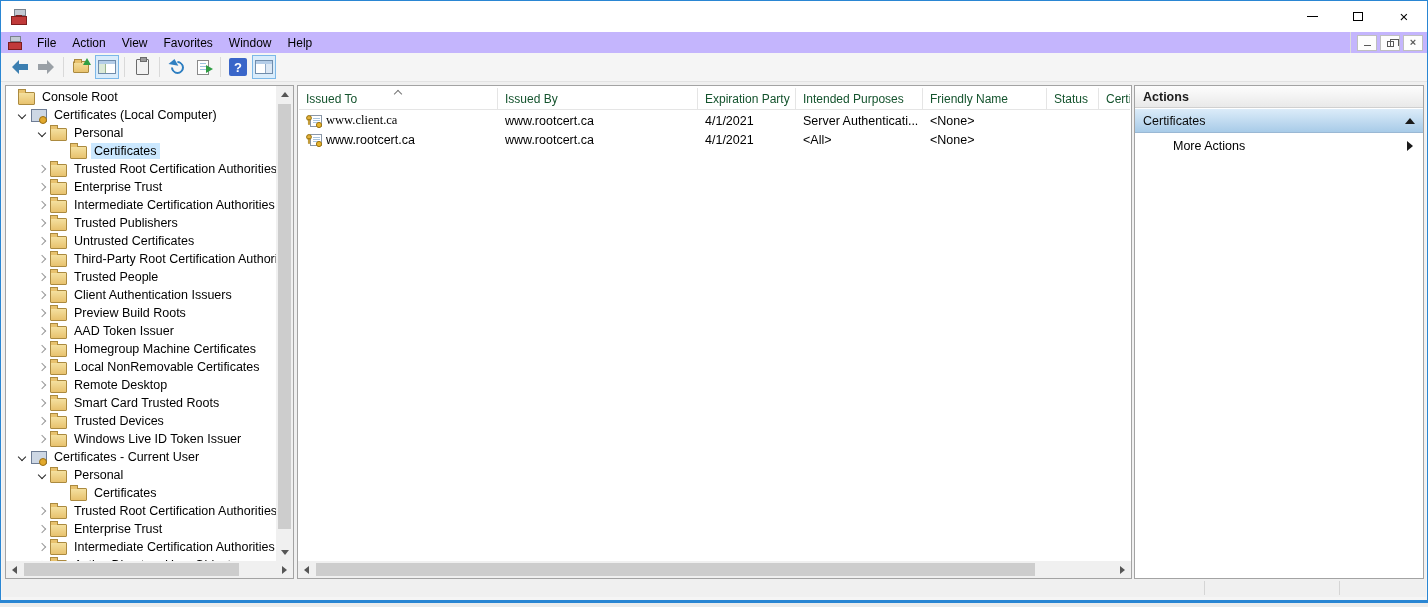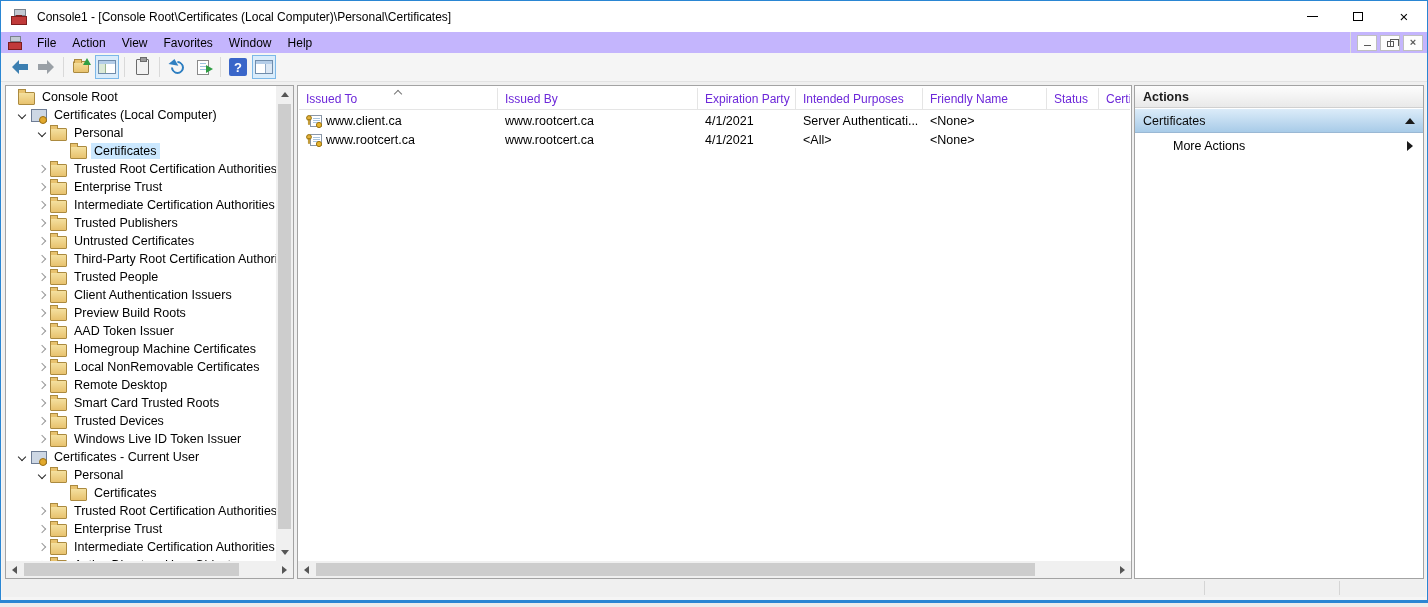--- a/index.html
+++ b/index.html
@@ -74,21 +74,21 @@
   .ticon { flex:0 0 17px; margin-right:4px; position:relative; height:13px; }
   .ticon.folder::before { content:""; position:absolute; top:1px; left:0; width:15px; height:11px; background:linear-gradient(180deg,#f4e09f,#e8c26e); border:1px solid #ab8a3f; border-radius:1px; }
   .ticon.folder::after  { content:""; position:absolute; top:-2px; left:0; width:6px; height:3px; background:#e8c26e; border:1px solid #ab8a3f; border-bottom:none; }
   .ticon.certmgr::before { content:""; position:absolute; top:0; left:1px; width:14px; height:11px; background:#cdd7e4; border:1px solid #6e7d95; }
   .ticon.certmgr::after  { content:""; position:absolute; bottom:-2px; right:0; width:6px; height:6px; border-radius:50%; background:#e2a92d; border:1px solid #9c6f12; }
   .tlabel { padding:1px 3px; }
   .tlabel.sel { background:#cbe8ff; }
 
   
   .list-header { position:absolute; top:2px; left:1px; right:1px; height:22px; display:flex; border-bottom:1px solid #e5e5e5; background:#fff; overflow:hidden; }
-  .hcell { flex:0 0 auto; border-right:1px solid #e5e5e5; font-size:12px; color:#6d28d9; display:flex; align-items:flex-end; padding:0 0 3px 7px; position:relative; white-space:nowrap; overflow:hidden; }
+  .hcell { flex:0 0 auto; border-right:1px solid #e5e5e5; font-size:12px; color:#14532d; display:flex; align-items:flex-end; padding:0 0 3px 7px; position:relative; white-space:nowrap; overflow:hidden; }
   .sort-caret { position:absolute; top:1px; left:96px; width:6px; height:6px; }
   .sort-caret::before { content:""; position:absolute; top:2px; left:0; width:5px; height:5px; border-top:1.3px solid #777; border-left:1.3px solid #777; transform:rotate(45deg); }
   .list-rows { position:absolute; top:25px; left:1px; right:1px; bottom:17px; overflow:hidden; }
   .lrow { height:19px; display:flex; align-items:center; font-size:12.5px; color:#000; }
   .lcell { flex:0 0 auto; white-space:nowrap; overflow:hidden; padding-left:7px; display:flex; align-items:center; }
   .cert-ico { width:17px; height:14px; position:relative; margin-right:3px; flex:0 0 17px; }
 
   
   .actions-header { position:absolute; top:0; left:0; right:0; height:22px; background:linear-gradient(180deg,#fdfdfd,#e9e9e9); border-bottom:1px solid #d0d0d0; display:flex; align-items:center; padding-left:8px; font-size:12.5px; font-weight:bold; color:#1a1a1a; }
   .actions-group { position:absolute; top:23px; left:0; right:0; height:24px; background:linear-gradient(180deg,#dcecf9,#a8cbe8); border-bottom:1px solid #9ab8d4; display:flex; align-items:center; padding:0 8px; font-size:12.5px; color:#0a0a0a; }
@@ -115,21 +115,20 @@
 <body>
 
 <div class="window">
 
   <div class="titlebar">
     <div class="app-icon">
         <span class="win"></span>
         <span class="hndl"></span>
         <span class="box"></span>
       </div>
-    <div class="title-text">Console1 - [Console Root\Certificates (Local Computer)\Personal\Certificates]</div>
     <div class="caption-btns">
       <div class="cap-btn">
           <span class="glyph-min"></span>
         </div>
       <div class="cap-btn">
           <span class="glyph-max"></span>
         </div>
       <div class="cap-btn">
           <span class="glyph-close">×</span>
         </div>
@@ -384,21 +383,21 @@
           </div>
         <div class="hcell" style="width:52px;">
             <span>Status</span>
           </div>
         <div class="hcell" style="width:70px; border-right:none;">
             <span>Certi</span>
           </div>
       </div>
       <div class="list-rows">
         <div class="lrow">
-          <div class="lcell" style="width:199px;">
+          <div class="lcell" style="width:199px;font-family:Liberation Serif, serif;">
             <svg class="cert-ico" viewBox="0 0 17 14">
               <rect x="4.5" y="1.5" width="11" height="11" fill="#fff" stroke="#8a97a8"></rect>
               <line x1="7" y1="4.5" x2="14" y2="4.5" stroke="#a9c4dd"></line>
                 <line x1="7" y1="6.5" x2="14" y2="6.5" stroke="#a9c4dd"></line>
                 <line x1="7" y1="8.5" x2="12" y2="8.5" stroke="#a9c4dd"></line>
               <circle cx="3" cy="4" r="2.4" fill="#e3b23a" stroke="#96700f"></circle>
                 <rect x="2.2" y="5.5" width="1.6" height="5" fill="#e3b23a" stroke="#96700f" stroke-width="0.5"></rect>
               <circle cx="13" cy="11" r="2.6" fill="#e8b52e" stroke="#9c7311"></circle>
             </svg>
             <span>www.client.ca</span>

